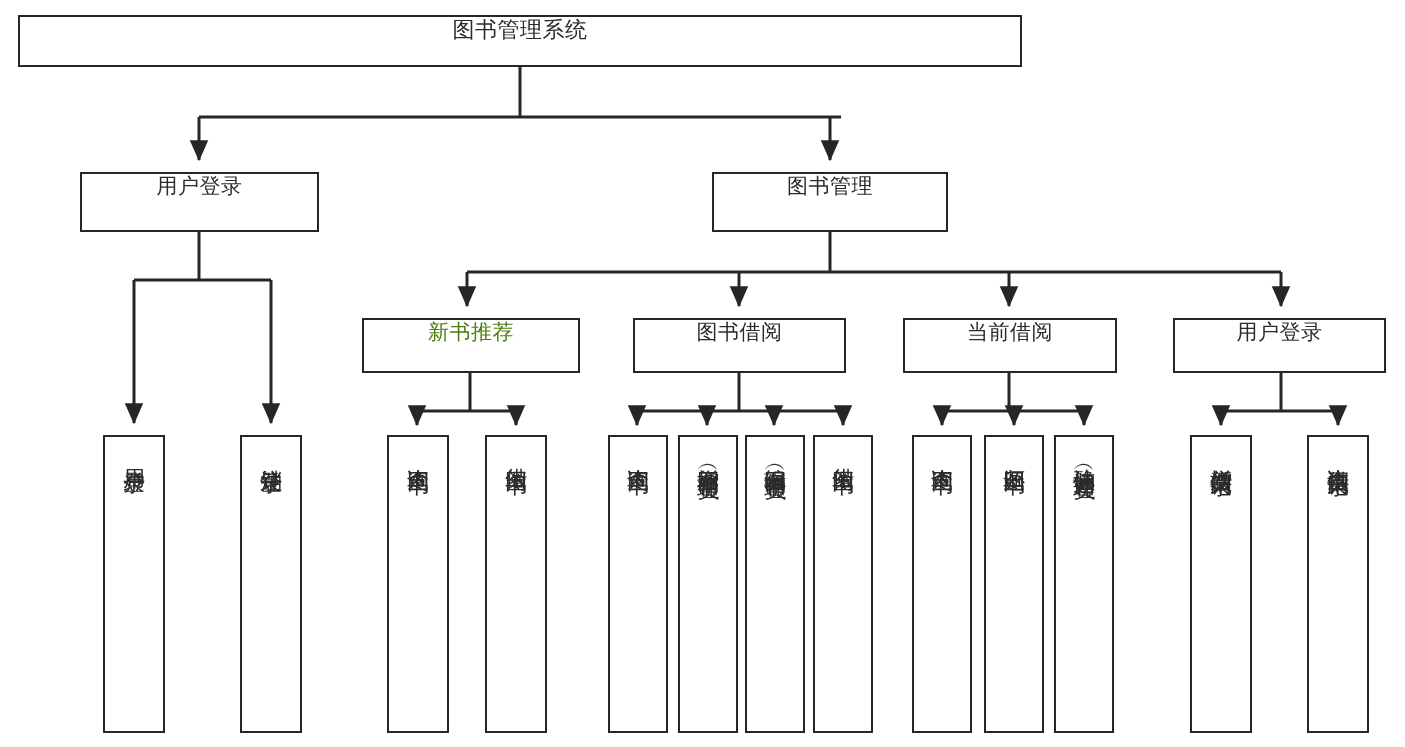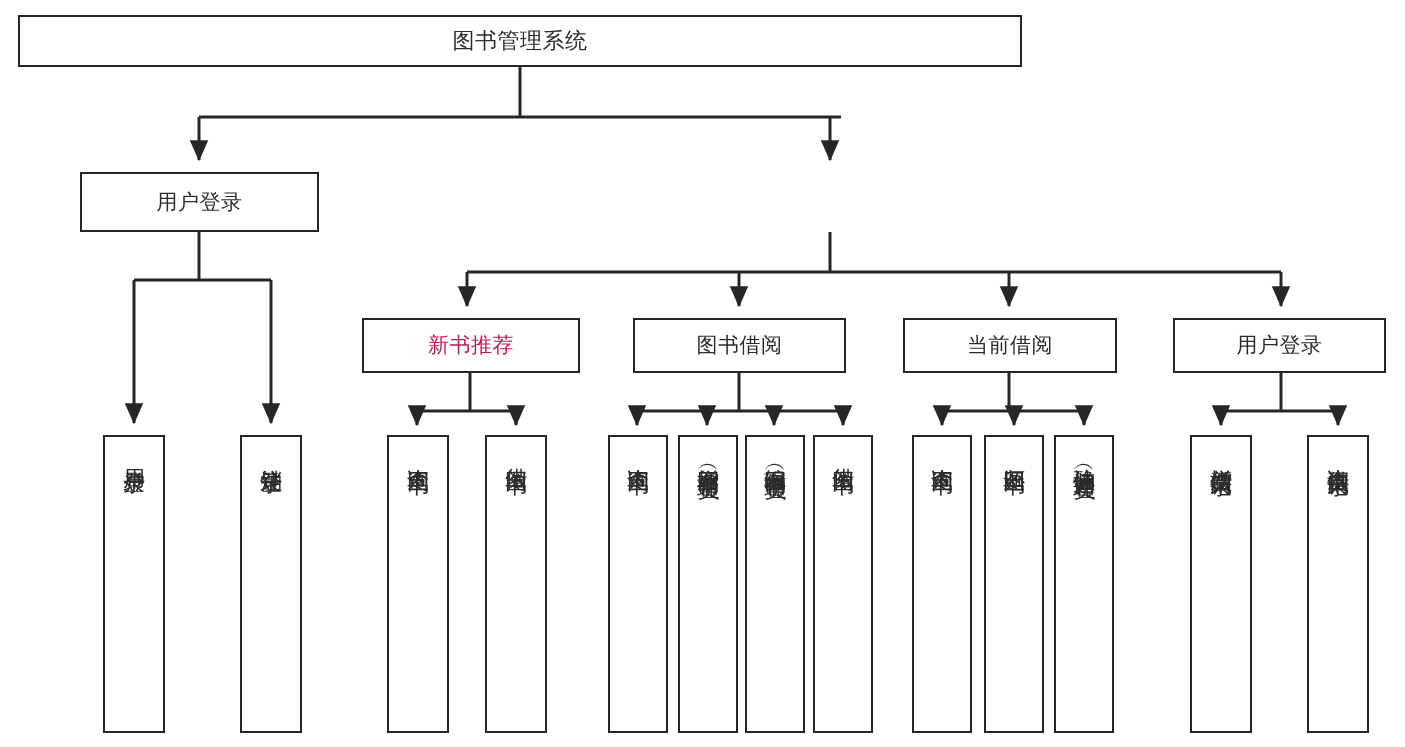--- a/index.html
+++ b/index.html
@@ -25,21 +25,20 @@
     width: 1405px;
     height: 747px;
     pointer-events: none;
   }
   .node {
     position: absolute;
     box-sizing: border-box;
     background: #ffffff;
     border: 2px solid #262626;
     display: flex;
-    align-items: center;
     justify-content: center;
     color: #2b2b2b;
   }
   .node .lbl {
     display: block;
     text-align: center;
     line-height: 1.15;
   }
   
   .node.h .lbl {
@@ -128,22 +127,25 @@
     </g>
   </svg>
 
   <div class="node h root" style="left: 18px; top: 15px; width: 1004px; height: 52px; border-color: rgb(38, 38, 38); background: rgb(255, 255, 255); color: rgb(43, 43, 43);">
     <span class="lbl">图书管理系统</span>
   </div>
 
   <div class="node h" style="left: 80px; top: 172px; width: 239px; height: 60px; border-color: rgb(38, 38, 38); background: rgb(255, 255, 255); color: rgb(43, 43, 43);">
     <span class="lbl">用户登录</span>
   </div>
+  <div class="node h" style="left: 712px; top: 172px; width: 236px; height: 60px; border-color: rgb(38, 38, 38); background: rgb(255, 255, 255); color: rgb(43, 43, 43);">
+    <span class="lbl">图书管理</span>
+  </div>
 
-  <div class="node h" style="left: 362px; top: 318px; width: 218px; height: 55px; border-color: rgb(38, 38, 38); background: rgb(255, 255, 255); color: #be185d;">
+  <div class="node h" style="left: 362px; top: 318px; width: 218px; height: 55px; border-color: rgb(38, 38, 38); background: rgb(255, 255, 255); color: #4d7c0f;">
     <span class="lbl">新书推荐</span>
   </div>
   <div class="node h" style="left: 903px; top: 318px; width: 214px; height: 55px; border-color: rgb(38, 38, 38); background: rgb(255, 255, 255); color: rgb(43, 43, 43);">
     <span class="lbl">当前借阅</span>
   </div>
   <div class="node h" style="left: 633px; top: 318px; width: 213px; height: 55px; border-color: rgb(38, 38, 38); background: rgb(255, 255, 255); color: rgb(43, 43, 43);">
     <span class="lbl">图书借阅</span>
   </div>
   <div class="node h" style="left: 1173px; top: 318px; width: 213px; height: 55px; border-color: rgb(38, 38, 38); background: rgb(255, 255, 255); color: rgb(43, 43, 43);">
     <span class="lbl">用户登录</span>

